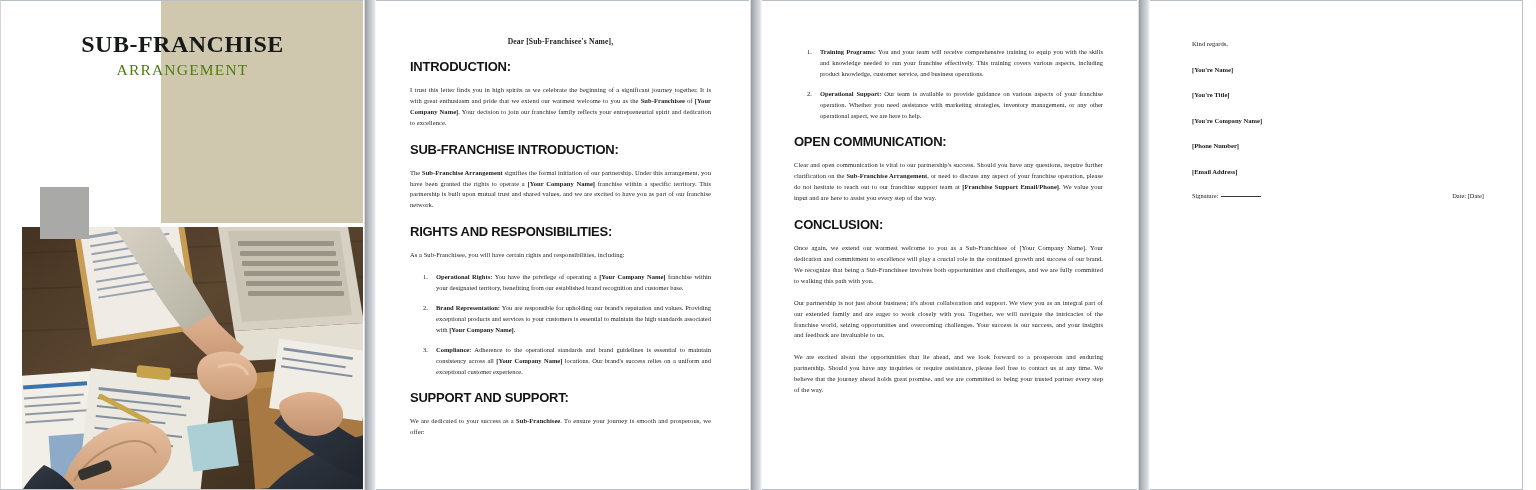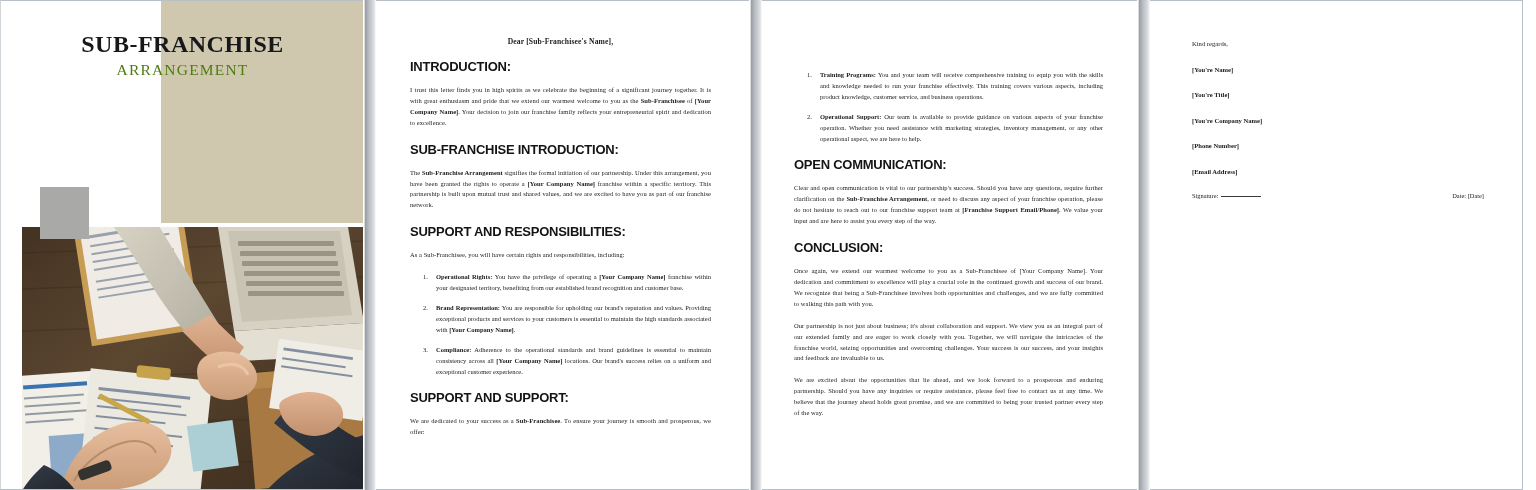--- a/index.html
+++ b/index.html
@@ -86,21 +86,21 @@
   #page-two   { flex: 0 0 373px; padding-left: 36px; }
   #page-three { flex: 0 0 375px; }
   #page-four  { flex: 0 0 373px; }
 
   .doc-body {
     position: absolute;
     top: 0; left: 0; right: 0; bottom: 0;
     color: #1b1b1d;
   }
   #page-two .doc-body   { padding: 36px 38px 0 34px; }
-  #page-three .doc-body { padding: 69px 34px 0 32px; }
+  #page-three .doc-body { padding: 46px 34px 0 32px; }
   #page-four .doc-body  { padding: 38px 34px 0 42px; }
 
   .salutation {
     text-align: center;
     font-size: 7.6px;
     font-weight: bold;
     letter-spacing: 0.15px;
     margin-bottom: 13px;
   }
   .sec-head {
@@ -322,21 +322,21 @@
       <div class="sec-head">INTRODUCTION:</div>
       <p class="para">
         I trust this letter finds you in high spirits as we celebrate the beginning of a significant journey together. It is with great enthusiasm and pride that we extend our warmest welcome to you as the <b>Sub-Franchisee</b> of <b>[Your Company Name]</b>. Your decision to join our franchise family reflects your entrepreneurial spirit and dedication to excellence.
       </p>
 
       <div class="sec-head">SUB-FRANCHISE INTRODUCTION:</div>
       <p class="para">
         The <b>Sub-Franchise Arrangement</b> signifies the formal initiation of our partnership. Under this arrangement, you have been granted the rights to operate a <b>[Your Company Name]</b> franchise within a specific territory. This partnership is built upon mutual trust and shared values, and we are excited to have you as part of our franchise network.
       </p>
 
-      <div class="sec-head">SUPPORT AND RESPONSIBILITIES:</div>
+      <div class="sec-head">RIGHTS AND RESPONSIBILITIES:</div>
       <p class="para">As a Sub-Franchisee, you will have certain rights and responsibilities, including:</p>
 
       <ol class="num-list">
         <li><b>Operational Rights:</b><span> You have the privilege of operating a <b>[Your Company Name]</b> franchise within your designated territory, benefiting from our established brand recognition and customer base.</span></li>
         <li><b>Brand Representation:</b><span> You are responsible for upholding our brand's reputation and values. Providing exceptional products and services to your customers is essential to maintain the high standards associated with <b>[Your Company Name]</b>.</span></li>
         <li><b>Compliance:</b><span> Adherence to the operational standards and brand guidelines is essential to maintain consistency across all <b>[Your Company Name]</b> locations. Our brand's success relies on a uniform and exceptional customer experience.</span></li>
       </ol>
 
       <div class="sec-head">SUPPORT AND SUPPORT:</div>
       <p class="para">

